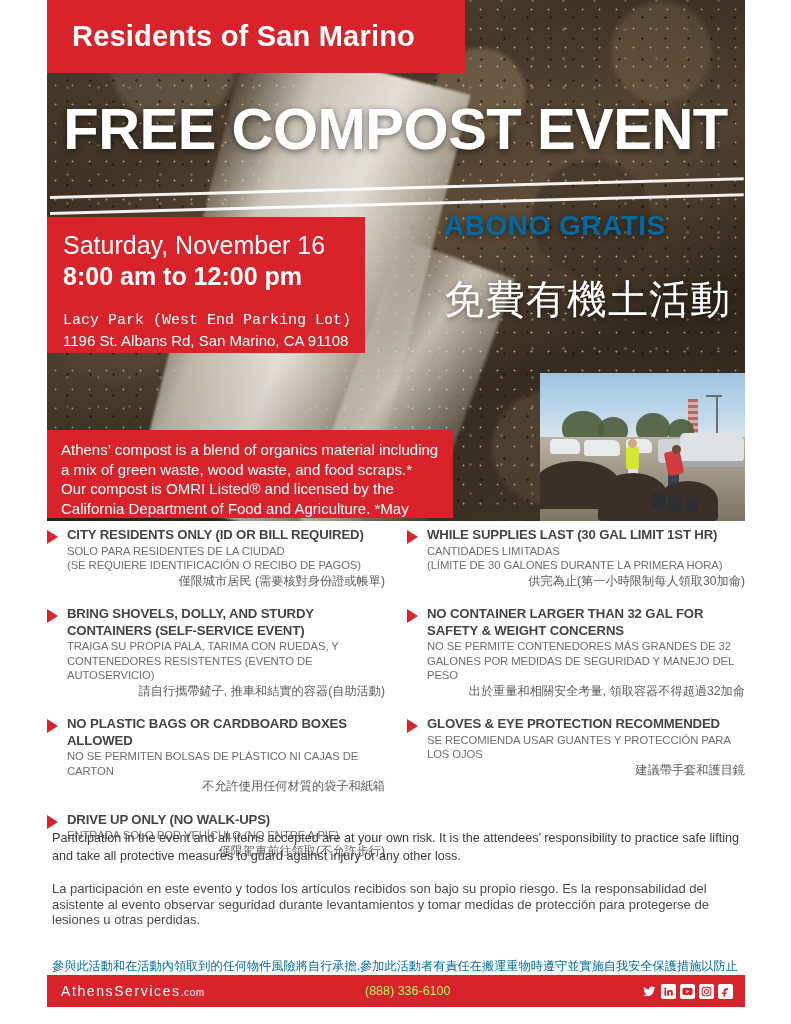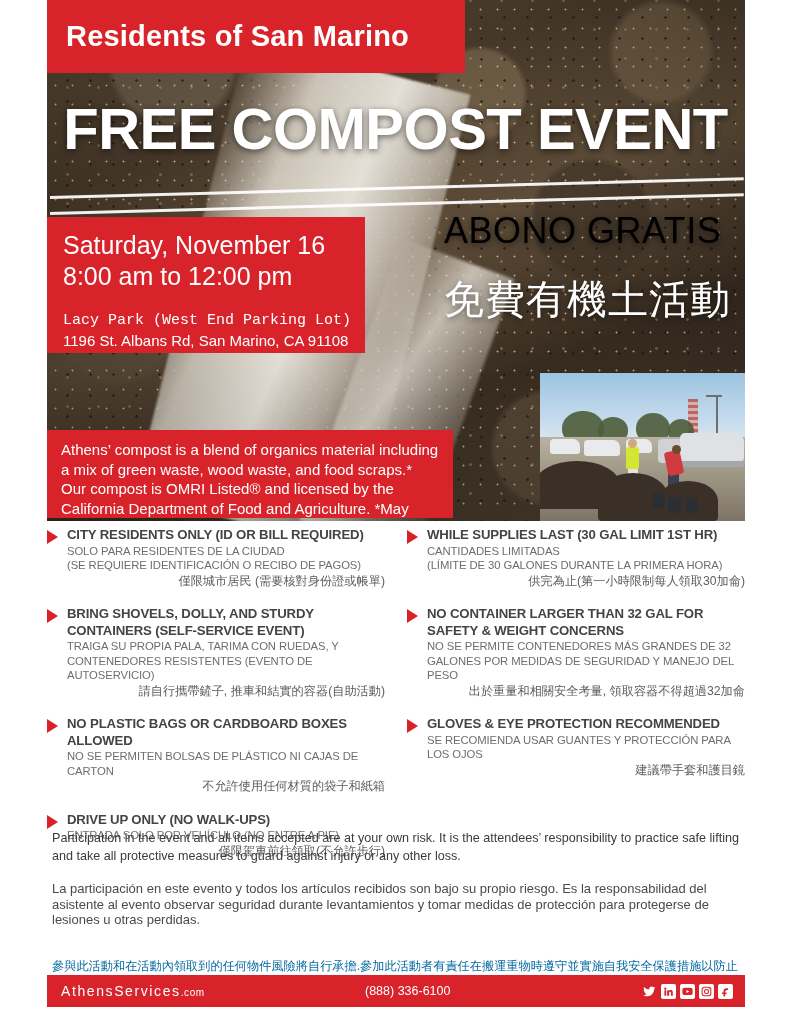--- a/index.html
+++ b/index.html
@@ -90,21 +90,21 @@
     height: 73px;
     background: #d9232a;
     display: flex;
     align-items: center;
   }
   .top-banner-text {
     color: #ffffff;
     font-size: 29px;
     font-weight: bold;
     letter-spacing: 0.2px;
-    padding-left: 19px;
+    padding-left: 25px;
     white-space: nowrap;
   }
 
   
   .headline {
     position: absolute;
     left: 0;
     top: 95px;
     width: 791px;
     text-align: center;
@@ -124,23 +124,23 @@
     transform-origin: left center;
   }
   .rule-1 { left: 50px; top: 196px; width: 694px; transform: rotate(-1.55deg); }
   .rule-2 { left: 50px; top: 212px; width: 694px; transform: rotate(-1.55deg); }
 
   
   .sub-es {
     position: absolute;
     left: 444px;
     top: 210px;
-    color: #000000;
-    font-size: 36px;
-    font-weight: normal;
+    color: #0369a1;
+    font-size: 28px;
+    font-weight: bold;
     letter-spacing: 0.5px;
     text-shadow: 0 2px 6px rgba(0,0,0,0.5);
     white-space: nowrap;
   }
   .sub-zh {
     position: absolute;
     left: 444px;
     top: 272px;
     color: #ffffff;
     font-size: 40px;
@@ -163,21 +163,21 @@
   }
   .datebox .d-line1 {
     font-size: 25px;
     line-height: 31px;
     font-weight: normal;
     white-space: nowrap;
   }
   .datebox .d-line2 {
     font-size: 25px;
     line-height: 31px;
-    font-weight: normal;
+    font-weight: bold;
     white-space: nowrap;
   }
   .datebox .d-venue {
     margin-top: 19px;
     font-size: 15px;
     line-height: 20px;
     white-space: nowrap;
     font-family: Liberation Mono, monospace;
   }
   .datebox .d-addr {
@@ -330,21 +330,21 @@
   }
   .f-logo {
     color: #ffffff;
     font-size: 14px;
     letter-spacing: 1.6px;
     margin-left: 14px;
     white-space: nowrap;
   }
   .f-logo .dotcom { font-size: 10px; letter-spacing: 0.6px; }
   .f-phone {
-    color: #ffffff;
+    color: #bef264;
     font-size: 12.5px;
     position: absolute;
     left: 318px;
     white-space: nowrap;
   }
   .f-social {
     position: absolute;
     right: 12px;
     display: flex;
     align-items: center;

